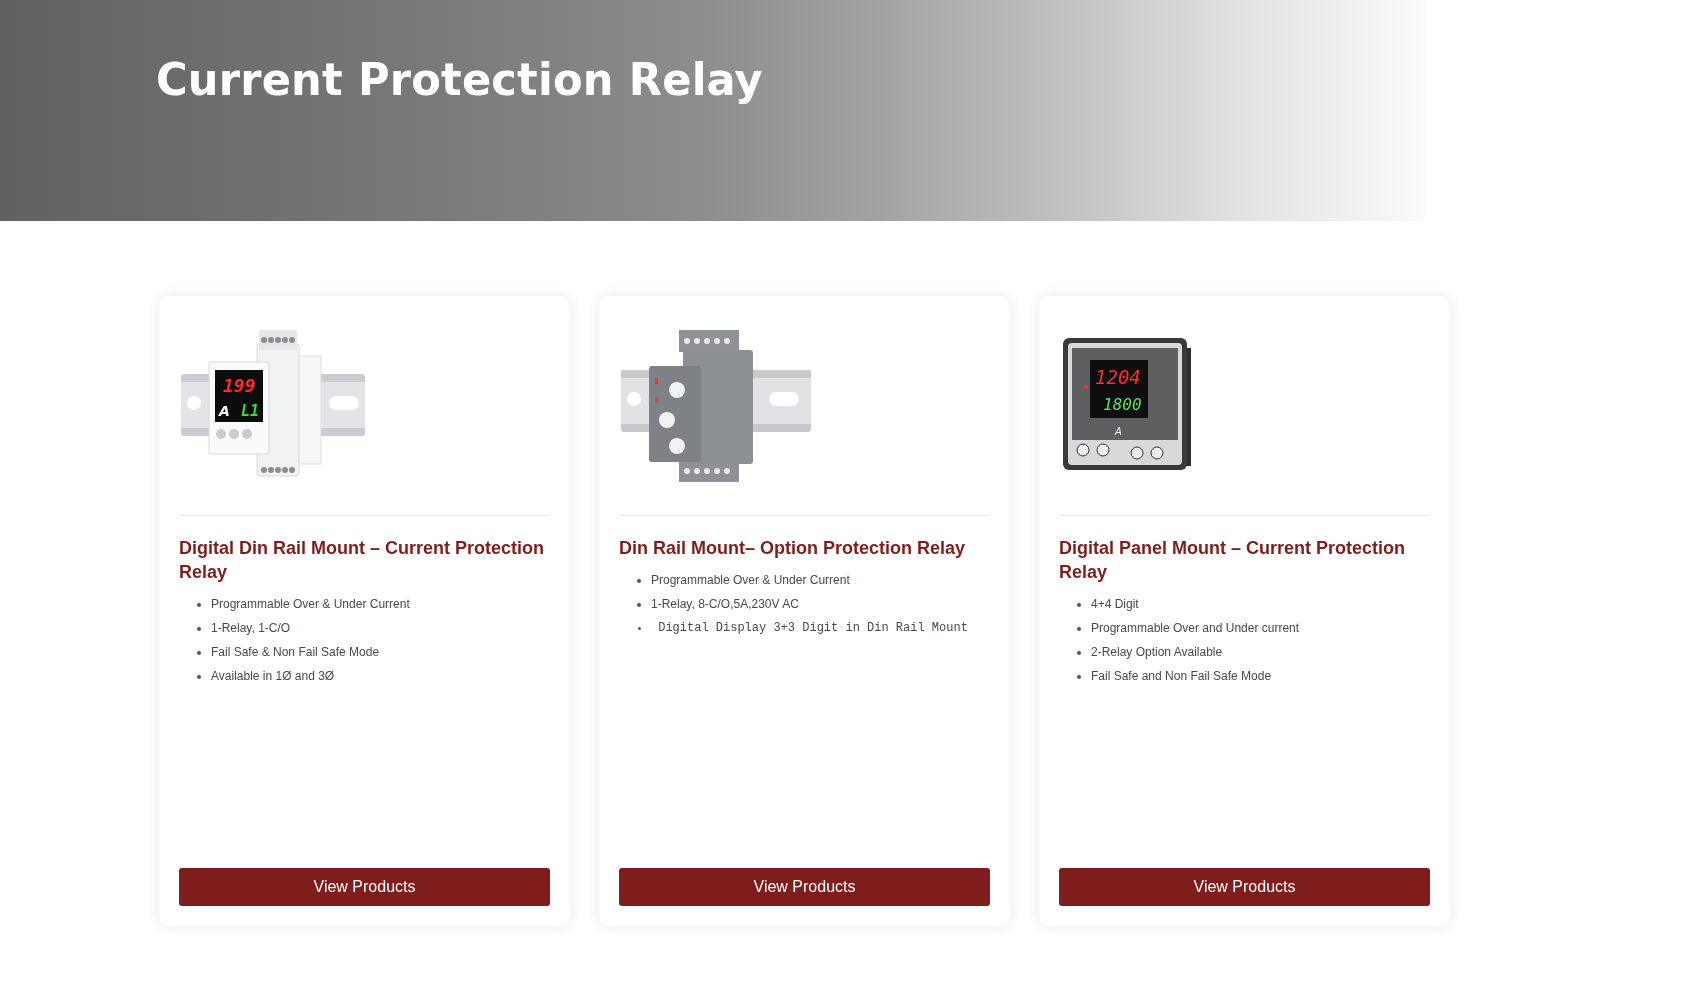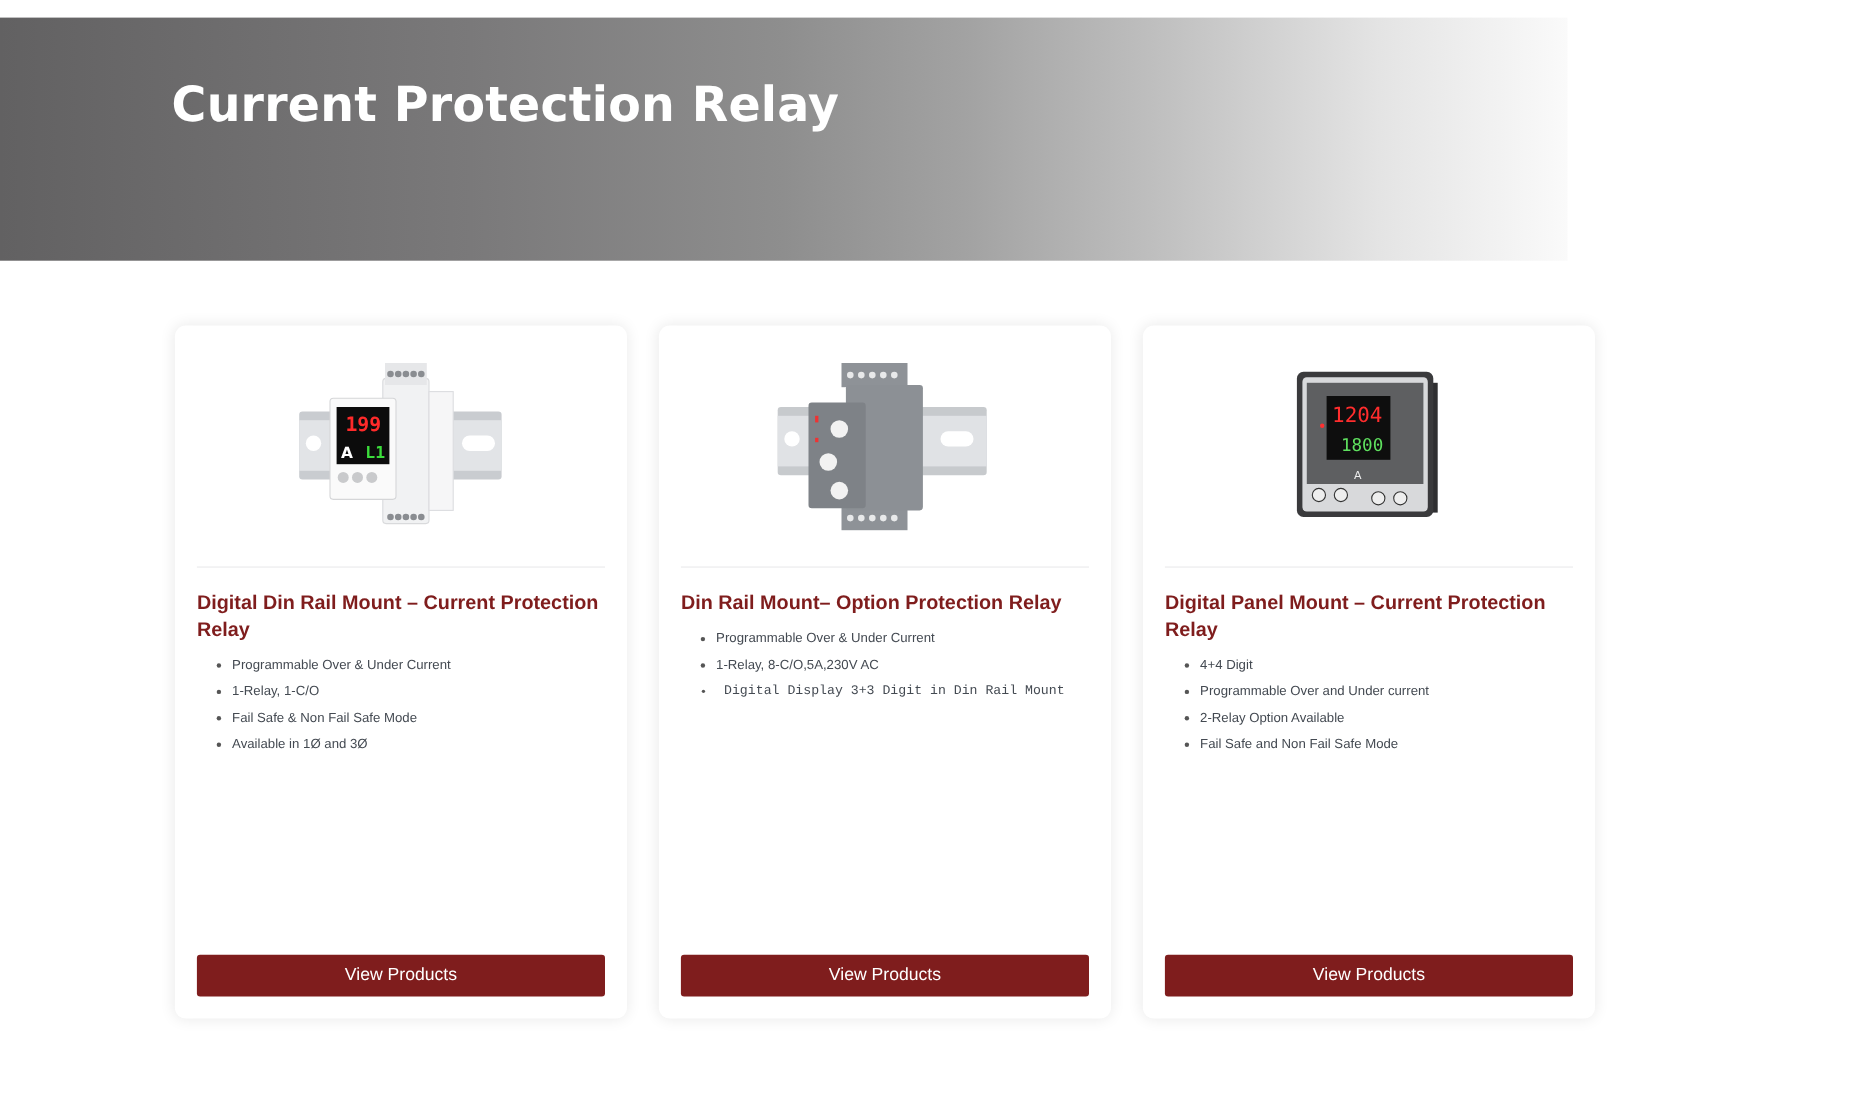--- a/index.html
+++ b/index.html
@@ -1,20 +1,20 @@
 <!DOCTYPE html>
 <html><head>
   <meta charset="utf-8">
   <style>
     * { box-sizing: border-box; margin: 0; padding: 0; }
     html, body { width: 1701px; height: 1000px; background: #ffffff; overflow: hidden; }
     body { font-family: "Liberation Sans", "DejaVu Sans", sans-serif; position: relative; }
 
     .hero {
-      position: absolute; left: 0; top: 16px; width: 1425px; height: 221px;
+      position: absolute; left: 0; top: 0; width: 1425px; height: 221px;
       background: linear-gradient(90deg, #626162 0%, #7a797a 30%, #8e8e8e 50%, #a3a3a3 62%, #c2c2c2 75%, #e4e4e4 88%, #fafafa 100%);
     }
     .hero-title {
       position: absolute; left: 156px; top: 54px;
       font-size: 44px; font-weight: 700; color: #ffffff; letter-spacing: 0.2px;
       font-family: "DejaVu Sans", sans-serif;
       transform: scaleX(0.98); transform-origin: left;
     }
     .hero-subtitle {
       position: absolute; left: 156px; top: 116px;
@@ -22,21 +22,21 @@
     }
 
     .cards { position: absolute; left: 159px; top: 296px; display: flex; gap: 29px; }
     .card {
       width: 411px; height: 630px; background: #fff; border-radius: 10px;
       box-shadow: 0 0 14px rgba(0,0,0,0.09);
       position: relative;
     }
     .card-image {
       position: absolute; left: 20px; top: 20px; width: 371px; height: 180px;
-      display: flex; align-items: center; justify-content: center;
+      display: flex; align-items: center;  font-style: italic;
     }
     .divider { position: absolute; left: 20px; right: 20px; top: 219px; height: 1px; background: #e9e9ec; }
     .card-title {
       position: absolute; left: 20px; right: 20px; top: 240px;
       font-size: 18px; line-height: 24px; color: #7f1d1d; font-weight: 600;
     }
     .features { position: absolute; left: 52px; right: 20px; list-style: disc; color: #444a52; }
     .features li { font-size: 12px; line-height: 24px; padding-left: 0; }
     .features li::marker { color: #555; font-size: 12px; }
     .view-btn {

